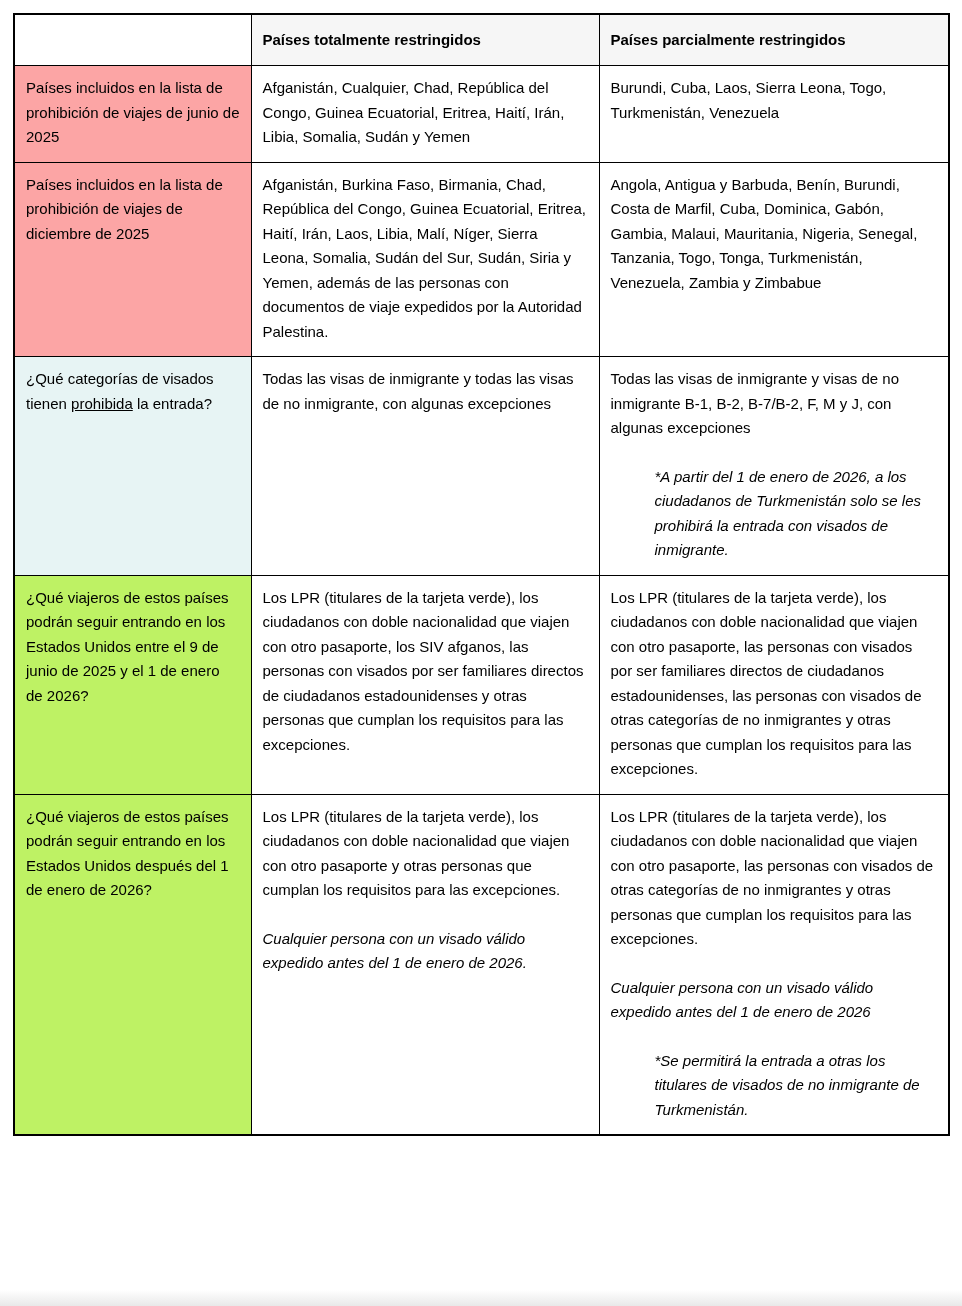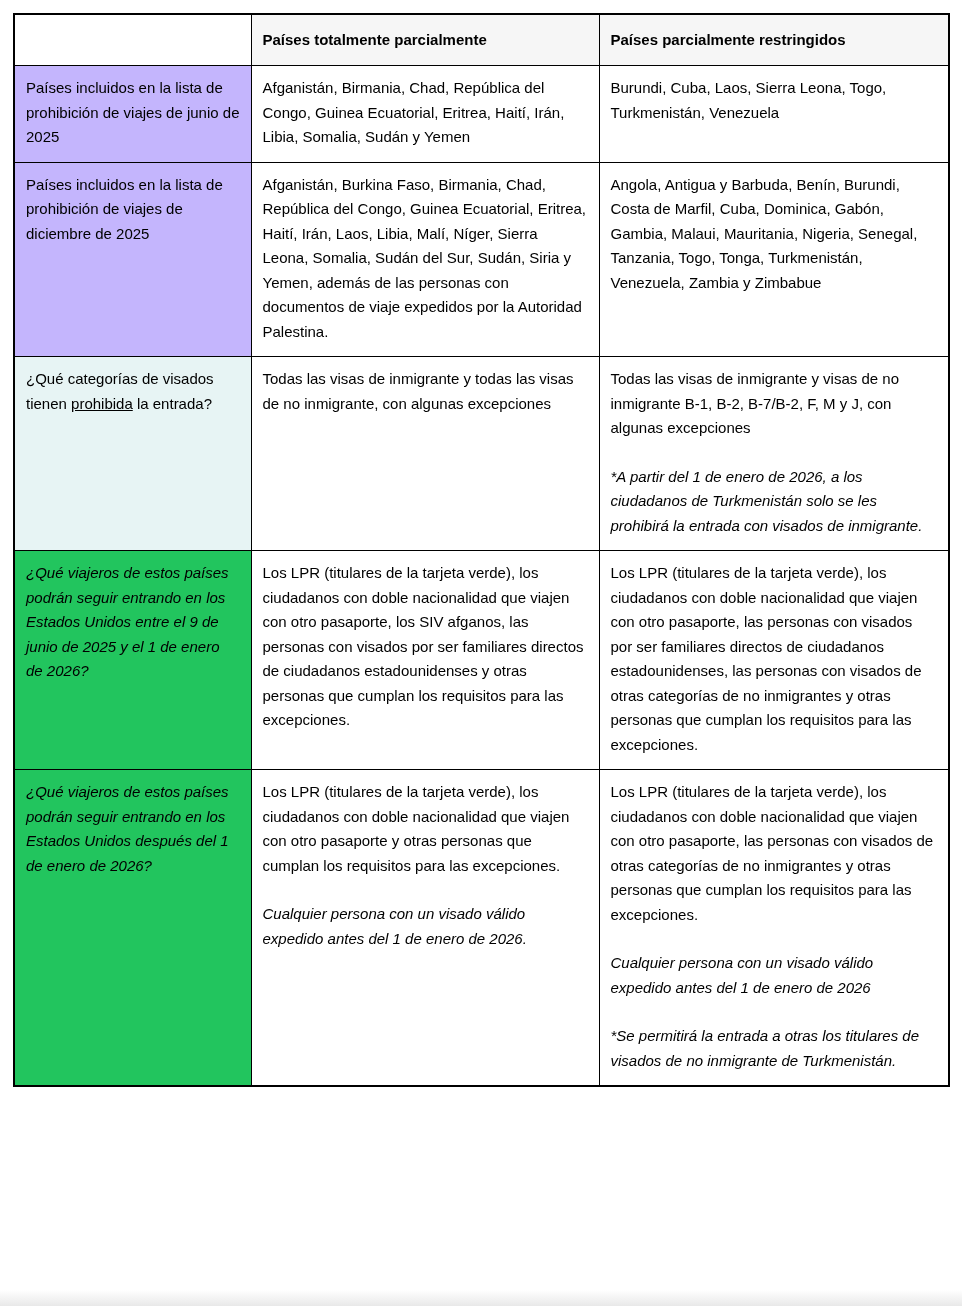--- a/index.html
+++ b/index.html
@@ -60,35 +60,36 @@
   .travel-ban-table thead th.corner-cell {
     background: #ffffff;
   }
 
   
   .row-label {
     font-weight: bold;
     line-height: 24.5px;
     font-size: 15px;
   }
-  .tint-lavender { background: #c4b5fd; }
+  .tint-lavender { background: #fca5a5; }
   .tint-mint     { background: #e7f4f4; }
-  .tint-peach    { background: #22c55e; font-style: italic; }
+  .tint-peach    { background: #bef264; }
 
   .u { text-decoration: underline; margin-top: 48px; }
 
   .cell-body p {
     margin: 0;
   }
   .cell-body p + p {
     margin-top: 24px;
     font-style: italic;
   }
   .cell-body p.note {
     font-style: italic;
+    margin-left: 44px;
   }
 
   
   .page-shade {
     position: absolute;
     left: 0;
     right: 0;
     bottom: 0;
     height: 16px;
     background: linear-gradient(to bottom, #ffffff 0%, #eeeeee 75%, #e8e8e8 100%);
@@ -103,30 +104,30 @@
   <table class="travel-ban-table">
     <colgroup>
       <col class="c-label">
       <col class="c-full">
       <col class="c-part">
     </colgroup>
 
     <thead>
       <tr>
         <th class="corner-cell"></th>
-        <th>Países totalmente parcialmente</th>
+        <th>Países totalmente restringidos</th>
         <th>Países parcialmente restringidos</th>
       </tr>
     </thead>
 
     <tbody id="table-body">
         <tr>
           <td class="row-label tint-lavender">Países incluidos en la lista de prohibición de viajes de junio de 2025</td>
           <td class="cell-body">
-            <p>Afganistán, Birmania, Chad, República del Congo, Guinea Ecuatorial, Eritrea, Haití, Irán, Libia, Somalia, Sudán y Yemen</p>
+            <p>Afganistán, Cualquier, Chad, República del Congo, Guinea Ecuatorial, Eritrea, Haití, Irán, Libia, Somalia, Sudán y Yemen</p>
           </td>
           <td class="cell-body">
             <p>Burundi, Cuba, Laos, Sierra Leona, Togo, Turkmenistán, Venezuela</p>
           </td>
         </tr>
         <tr>
           <td class="row-label tint-lavender">Países incluidos en la lista de prohibición de viajes de diciembre de 2025</td>
           <td class="cell-body">
             <p>Afganistán, Burkina Faso, Birmania, Chad, República del Congo, Guinea Ecuatorial, Eritrea, Haití, Irán, Laos, Libia, Malí, Níger, Sierra Leona, Somalia, Sudán del Sur, Sudán, Siria y Yemen, además de las personas con documentos de viaje expedidos por la Autoridad Palestina.</p>
           </td>

